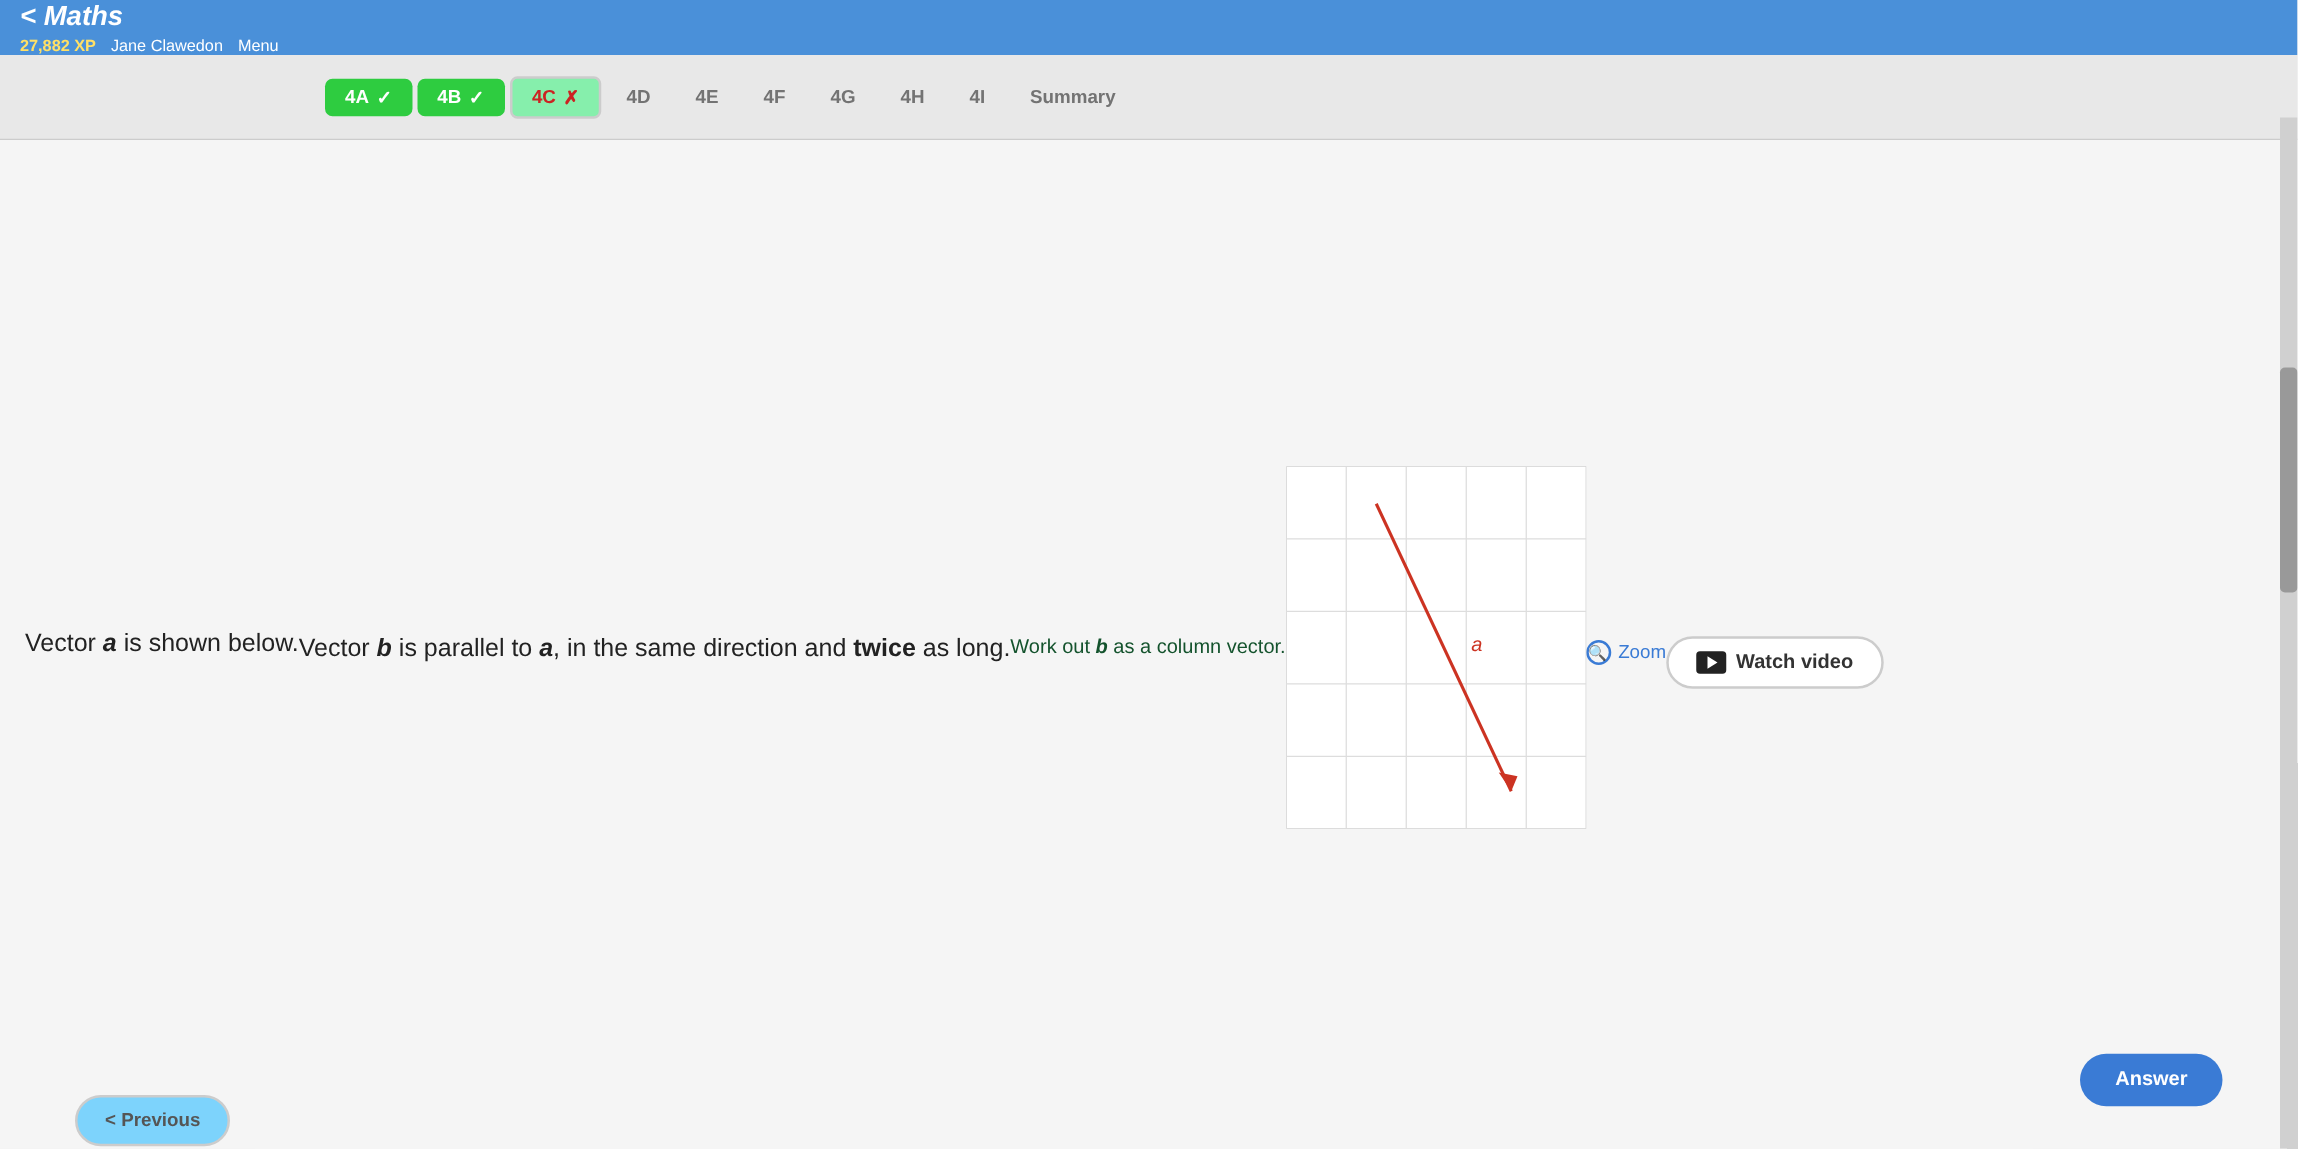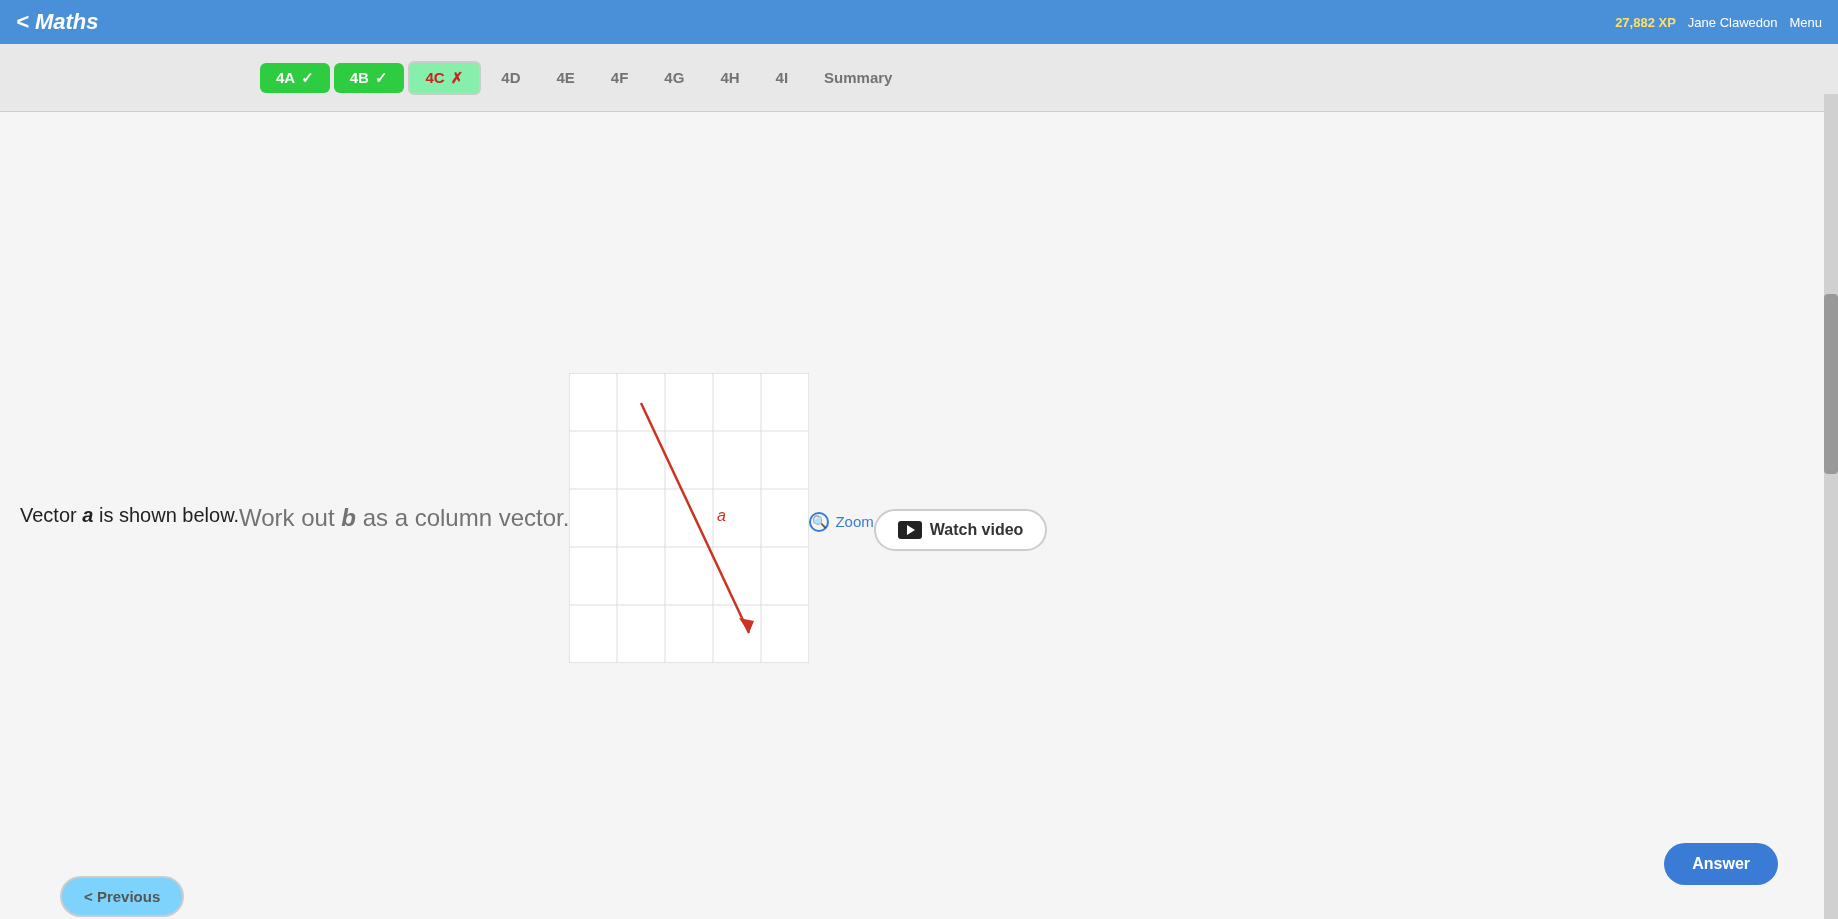--- a/index.html
+++ b/index.html
@@ -10,24 +10,25 @@
       height: 919px;
       overflow: hidden;
       position: relative;
     }
 
     
     .header-bar {
       background: #4a90d9;
       height: 44px;
       display: flex;
-      align-items: center;
+      align-items: flex-start;
       justify-content: space-between;
       padding: 0 16px;
       position: relative;
+      flex-direction: column;
     }
 
     .header-logo {
       color: white;
       font-size: 22px;
       font-weight: bold;
       font-style: italic;
     }
 
     .header-right {
@@ -105,22 +106,22 @@
 
     .question-text-2 {
       font-size: 20px;
       color: #222;
       margin-bottom: 20px;
       text-align: center;
       max-width: 900px;
     }
 
     .question-text-3 {
-      font-size: 24px;
-      color: #737373;
+      font-size: 16px;
+      color: #14532d;
       margin-bottom: 24px;
       text-align: left;
     }
 
     .bold-italic { font-weight: bold; font-style: italic; }
     .bold { font-weight: bold; }
 
     
     .grid-container {
       width: 240px;
@@ -288,20 +289,23 @@
     <span>Summary</span>
   </div>
 </div>
 
 <div class="main-content">
 
   <div class="question-text-1">
     <span>Vector </span><span class="bold-italic">a</span><span> is shown below.</span>
   </div>
 
+  <div class="question-text-2">
+    <span>Vector </span><span class="bold-italic">b</span><span> is parallel to </span><span class="bold-italic">a</span><span>, in the same direction and </span><span class="bold">twice</span><span> as long.</span>
+  </div>
 
   <div class="question-text-3">
     <span>Work out </span><span class="bold-italic">b</span><span> as a column vector.</span>
   </div>
 
   <div class="grid-container">
     <svg class="grid-svg" viewBox="0 0 240 290" xmlns="http://www.w3.org/2000/svg">
 
       <rect x="0" y="0" width="240" height="290" fill="white" stroke="#ccc" stroke-width="1"></rect>
 

